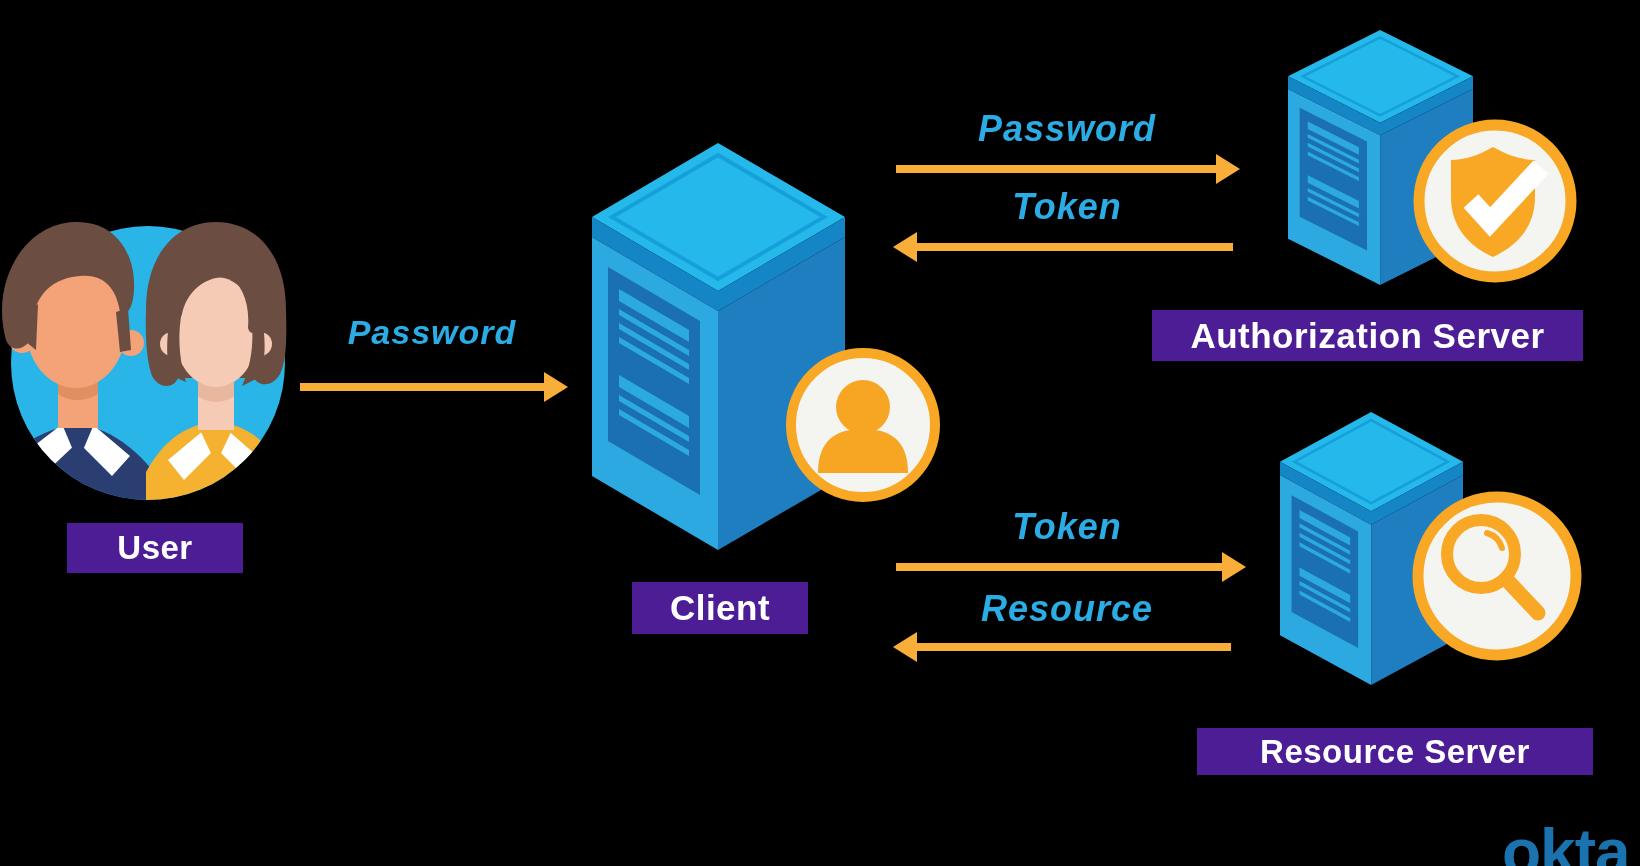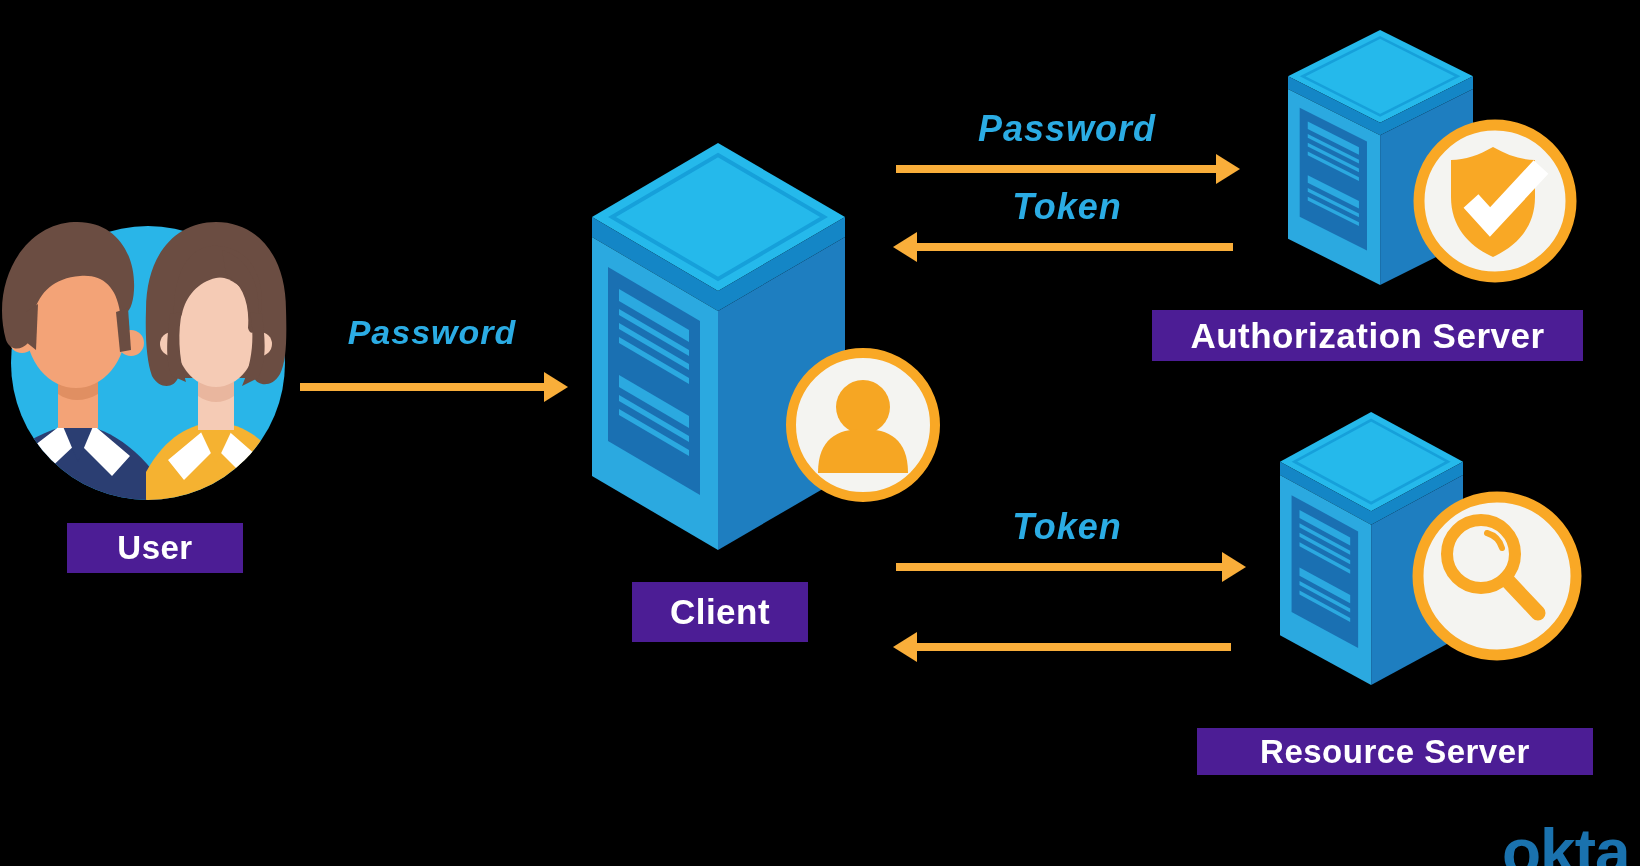--- a/index.html
+++ b/index.html
@@ -97,21 +97,21 @@
         <clipPath id="pclip">
           <circle r="66"></circle>
         </clipPath>
       </defs>
     <circle r="72" fill="#F4F4F1" stroke="#F9A825" stroke-width="10"></circle>
     <g clip-path="url(#pclip)" fill="#F6A623">
       <circle cx="0" cy="-18" r="27"></circle>
       <path d="M-45 48 L45 48 C 45 14 26 4 0 4 C -26 4 -45 14 -45 48 Z"></path>
     </g>
   </svg>
-  <div class="node-label" style="left:632px;top:582px;width:176px;height:60px;font-size:35px">
+  <div class="node-label" style="left:632px;top:582px;width:176px;height:52px;font-size:35px">
     <span>Client</span>
   </div>
 
   <svg class="abs" style="left:1288px;top:30px" width="185" height="255" viewBox="0 0 253 407" preserveAspectRatio="none">
     <use href="#srv"></use>
   </svg>
   <svg class="abs" style="left:1413px;top:119px" width="164" height="164" viewBox="-82 -82 164 164">
     <circle r="76" fill="#F4F4F1" stroke="#F9A825" stroke-width="11"></circle>
     <path d="M-2 -54 C 12 -46 26 -41 40 -41 L40 -4 C 40 26 22 45 -2 56 C -26 45 -44 26 -44 -4 L-44 -41 C -30 -41 -16 -46 -2 -54 Z" fill="#F9A825"></path>
     <path d="M-24 0 L-5 21 L46 -34" fill="none" stroke="#ffffff" stroke-width="20"></path>
@@ -158,20 +158,23 @@
   </svg>
 
   <div class="flow-label" style="left:917px;top:504px;width:300px;height:46px;font-size:36px">
     <span>Token</span>
   </div>
   <svg class="abs" style="left:896px;top:552px" width="350" height="30">
     <rect x="0" y="11" width="328" height="8" fill="#F9AE3A"></rect>
     <polygon points="326,0 350,15 326,30" fill="#F9AE3A"></polygon>
   </svg>
 
+  <div class="flow-label" style="left:917px;top:586px;width:300px;height:46px;font-size:36px">
+    <span>Resource</span>
+  </div>
   <svg class="abs" style="left:893px;top:632px" width="338" height="30">
     <rect x="22" y="11" width="316" height="8" fill="#F9AE3A"></rect>
     <polygon points="24,0 0,15 24,30" fill="#F9AE3A"></polygon>
   </svg>
 
   <div class="okta" style="left:1502px;top:820px">
     <span>okta</span>
   </div>
 
 </div>

